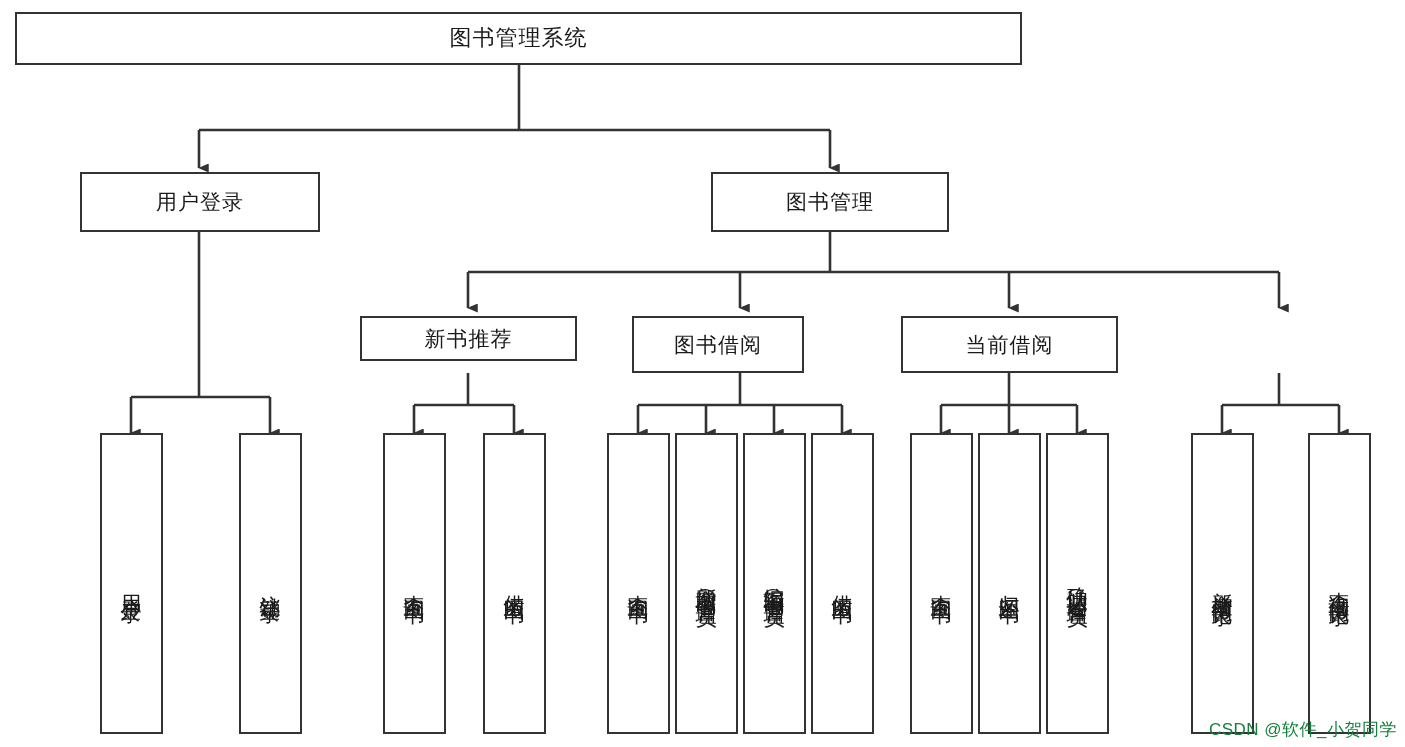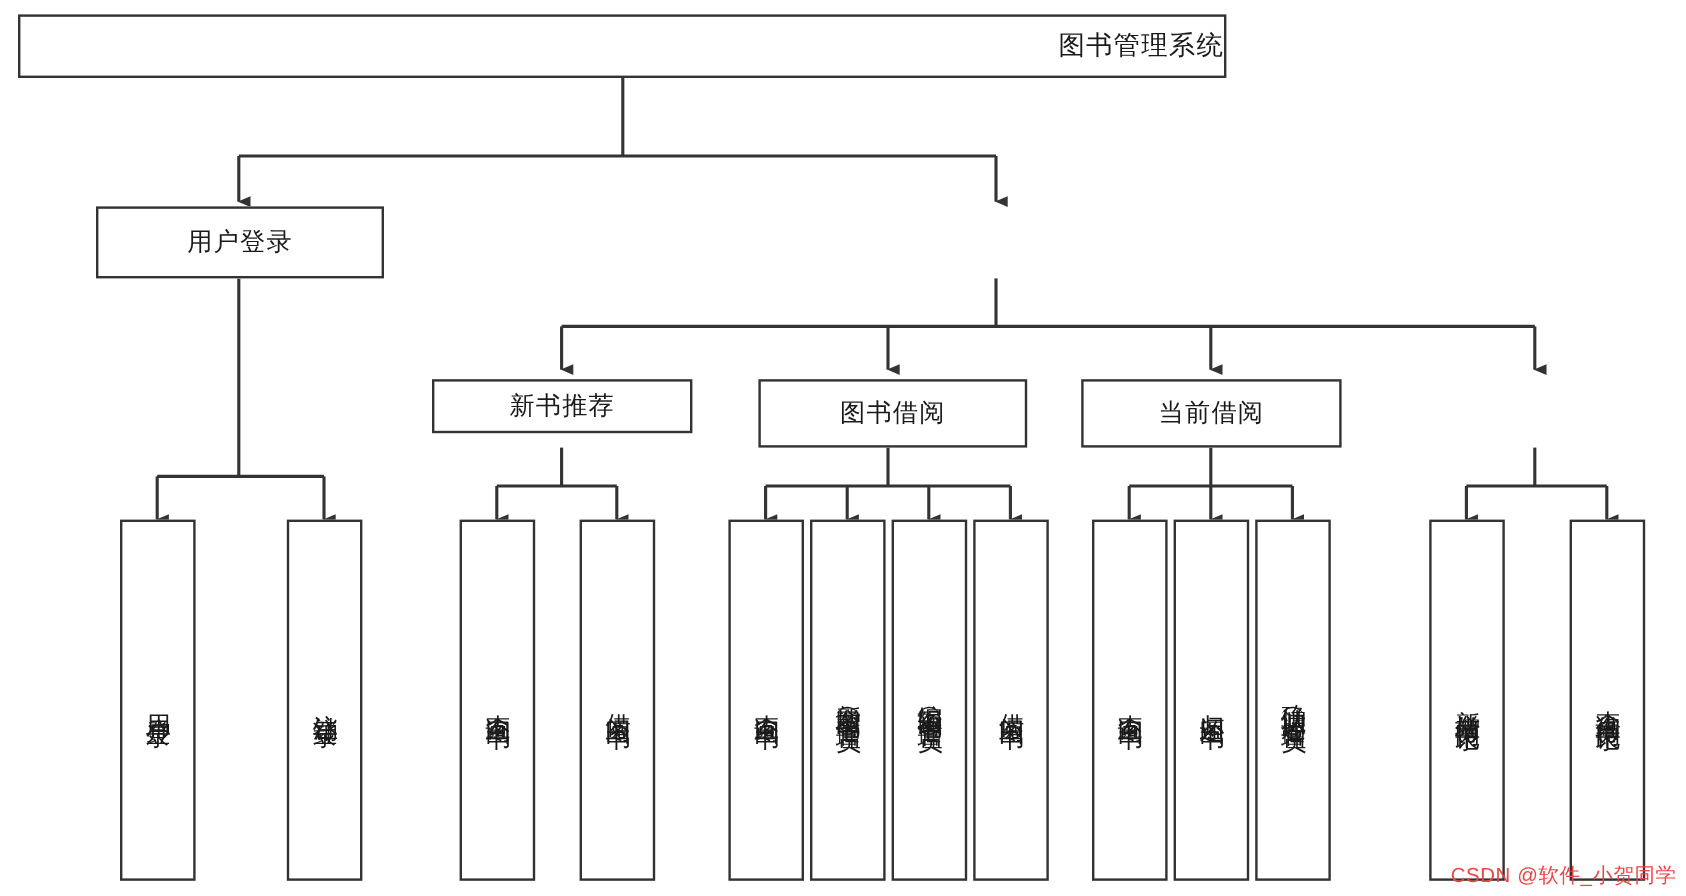--- a/index.html
+++ b/index.html
@@ -38,21 +38,20 @@
     z-index: 2;
   }
   .node-h {
     font-size: 21px;
     letter-spacing: 1px;
     line-height: 1.2;
     text-align: center;
   }
   .node-root {
     font-size: 22px;
-    justify-content: flex-end;
   }
   .node-v {
     writing-mode: vertical-rl;
     text-orientation: upright;
     font-size: 21px;
     letter-spacing: 3px;
     line-height: 1.1;
     align-items: center;
     justify-content: center;
     text-align: center;
@@ -62,21 +61,21 @@
     writing-mode: vertical-rl;
     text-orientation: upright;
     display: inline-block;
     white-space: nowrap;
   }
   .watermark {
     position: absolute;
     right: 8px;
     bottom: 6px;
     font-size: 17px;
-    color: #ef4444;
+    color: #15803d;
     letter-spacing: 0.5px;
     z-index: 3;
     white-space: nowrap;
   }
 </style>
 </head>
 <body>
 
 <div id="canvas">
 
@@ -131,26 +130,29 @@
   </svg>
 
   <div class="node node-h node-root" style="left:15px; top:12px; width:1007px; height:53px;">
     <span>图书管理系统</span>
   </div>
 
   <div class="node node-h" style="left:80px; top:172px; width:240px; height:60px;">
     <span>用户登录</span>
   </div>
 
+  <div class="node node-h" style="left:711px; top:172px; width:238px; height:60px;">
+    <span>图书管理</span>
+  </div>
 
   <div class="node node-h" style="left:360px; top:316px; width:217px; height:45px;">
     <span>新书推荐</span>
   </div>
 
-  <div class="node node-h" style="left:632px; top:316px; width:224px; height:57px;">
+  <div class="node node-h" style="left:632px; top:316px; width:172px; height:57px;">
     <span>图书借阅</span>
   </div>
 
   <div class="node node-h" style="left:901px; top:316px; width:217px; height:57px;">
     <span>当前借阅</span>
   </div>
 
 
   <div class="node node-v" style="left:100px; top:433px; width:63px; height:301px;">
     <span>用户登录</span>

